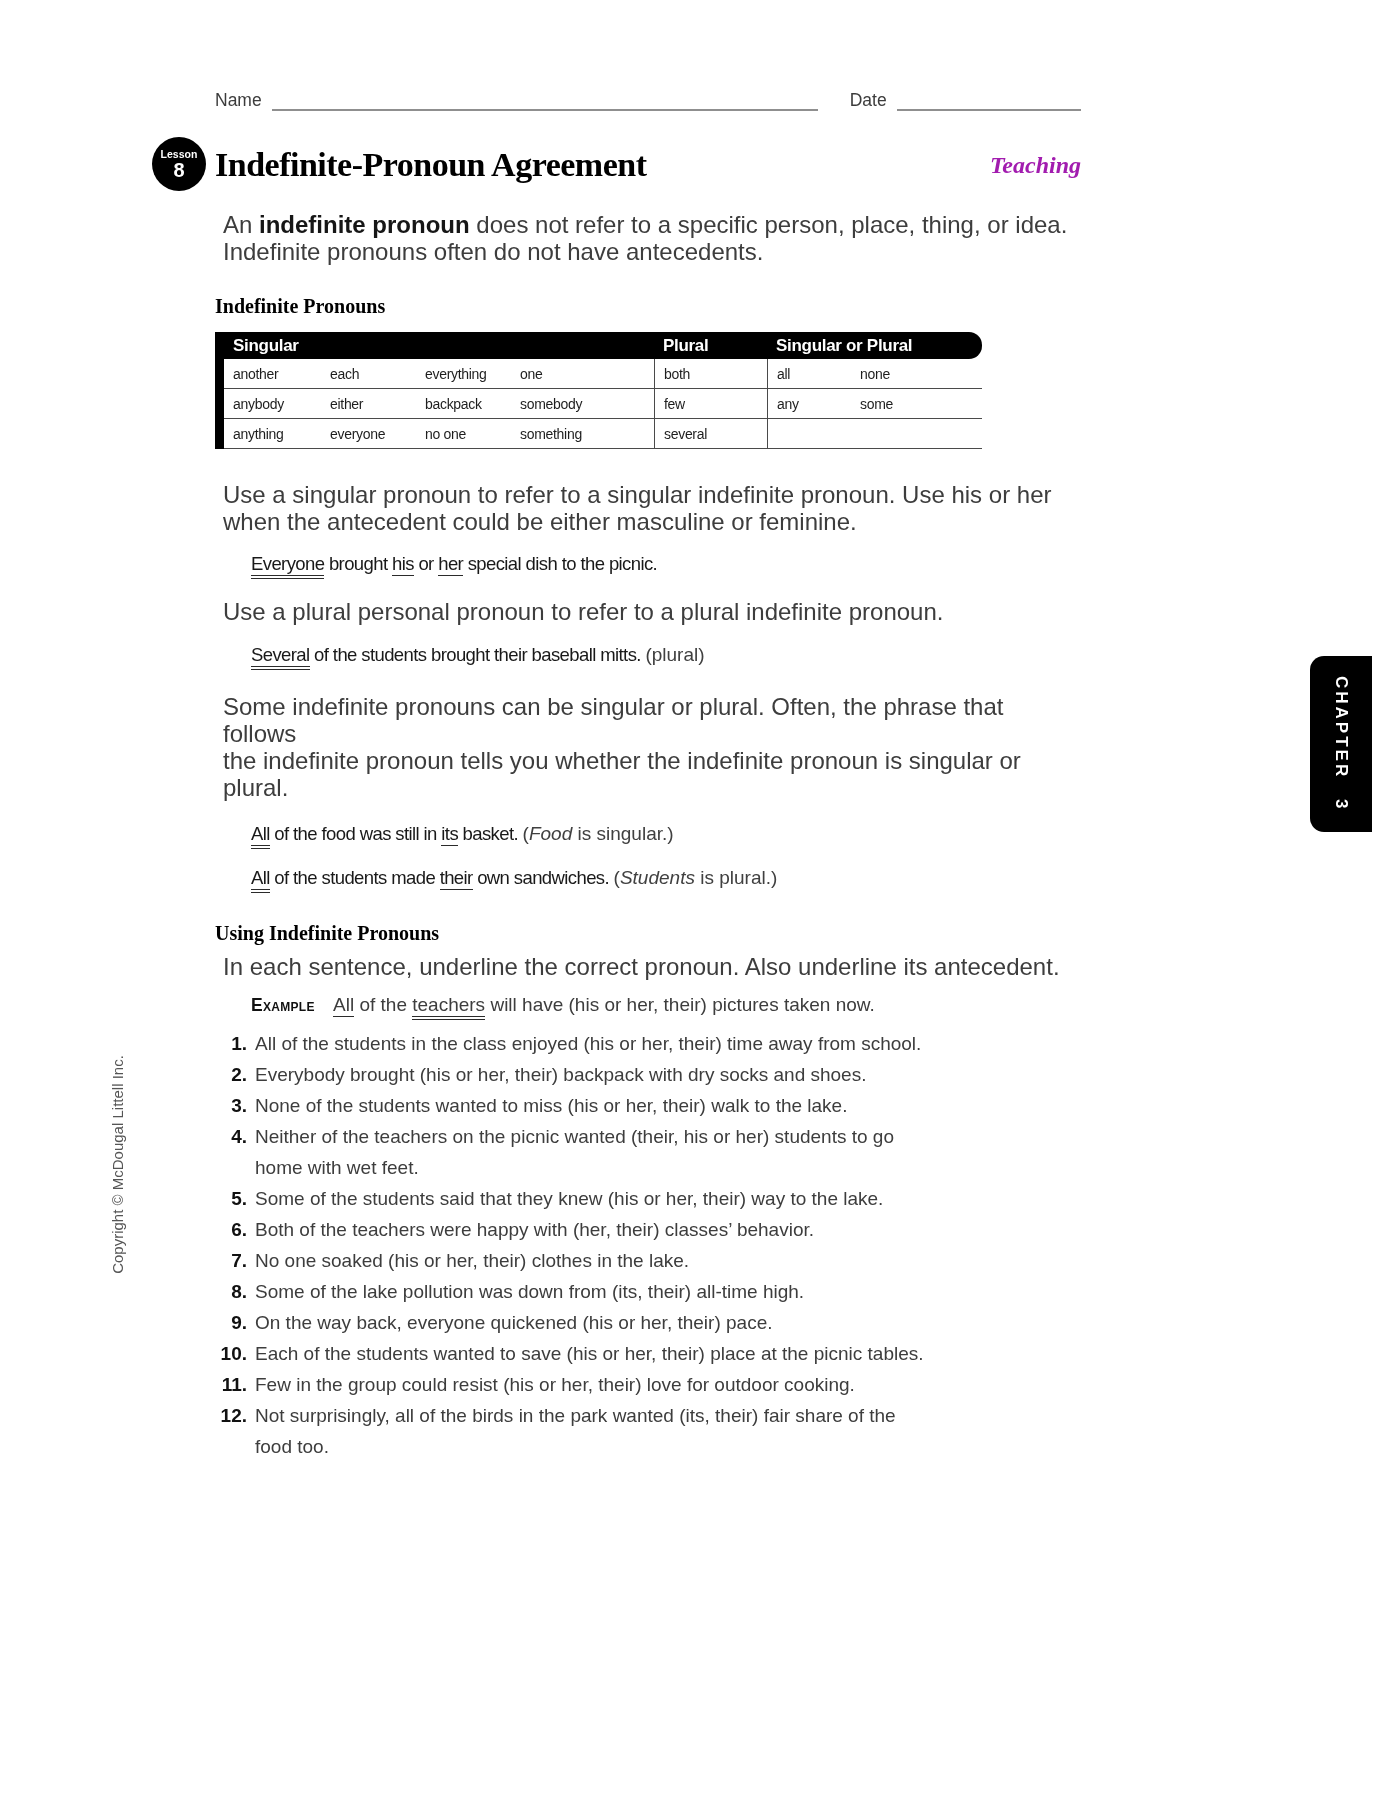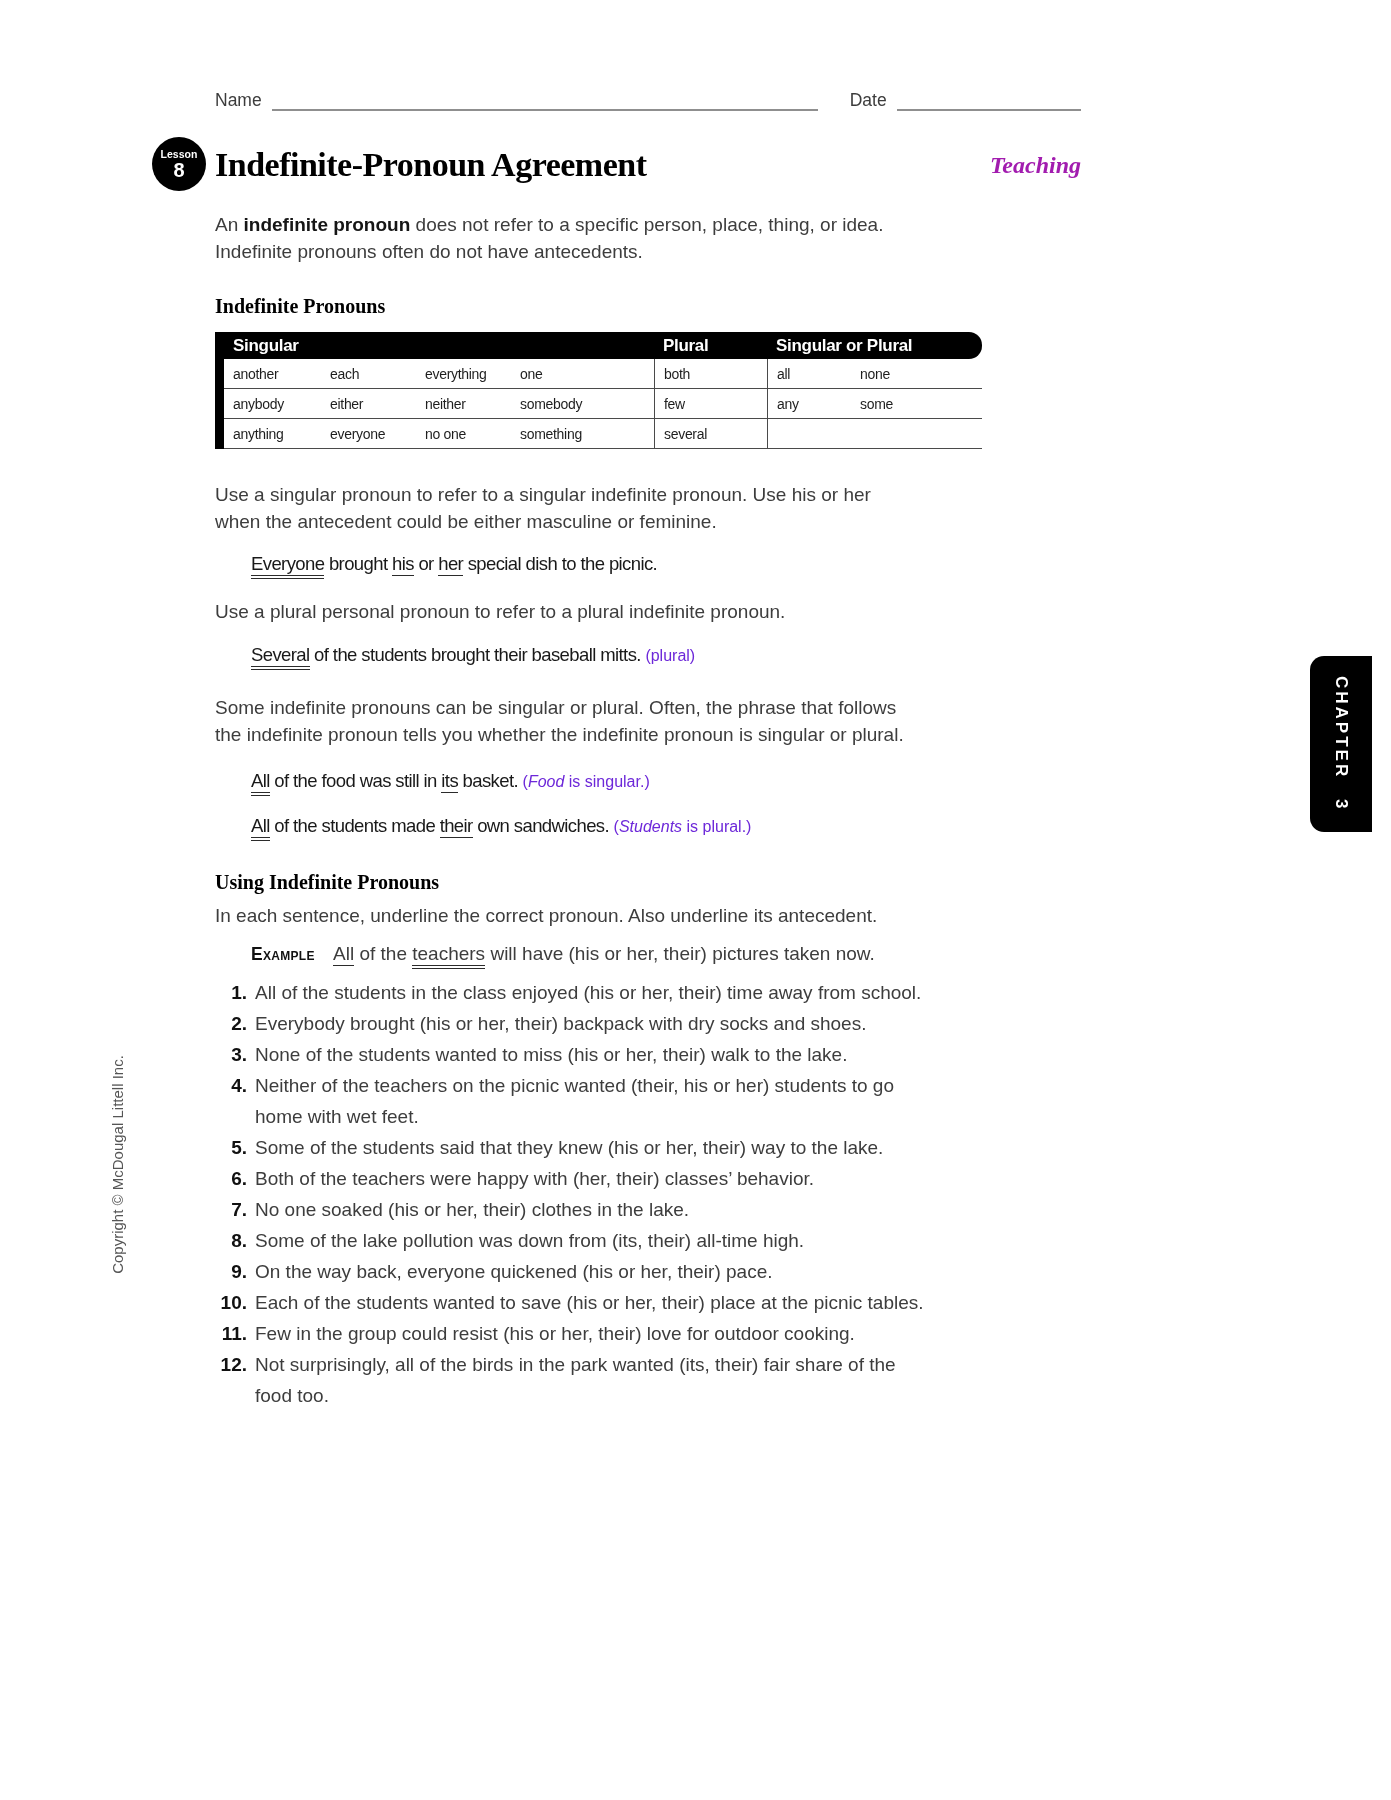--- a/index.html
+++ b/index.html
@@ -19,39 +19,39 @@
   
   .title-row { position:relative; margin-top:26px; display:flex; align-items:center; height:56px; }
   .lesson-badge { position:absolute; left:-63px; top:0px; width:54px; height:54px; border-radius:50%;
     background:#000000; color:#fff; display:flex; flex-direction:column; align-items:center; justify-content:center; font-weight:bold; }
   .lesson-label { font-size:10.5px; line-height:12px; }
   .lesson-number { font-size:20px; line-height:20px; }
   h1 { font-family:"Liberation Serif", serif; font-size:34px; margin:0; color:#000; letter-spacing:-0.5px; font-weight:bold; }
   .teaching { margin-left:auto; font-family:"Liberation Serif", serif; font-style:italic; font-weight:bold; font-size:24px; color:#a21caf; }
 
   
-  .body { font-size:19px; line-height:27px; color:#3d3d3d; margin:0; }
+  .body { font-size:24px; line-height:27px; color:#3d3d3d; margin:8px; }
   .pre { white-space:pre-line; }
   .b { font-weight:bold; color:#161616; }
   .it { font-style:italic; }
   h2 { font-family:"Liberation Serif", serif; font-size:20px; margin:0; color:#000; font-weight:bold; }
 
   
   .ptable { margin-top:14px; width:767px; border-left:9px solid #000; box-sizing:border-box; }
   .pt-header { display:grid; grid-template-columns:430px 113px 215px; background:#000; color:#fff; height:27px;
     align-items:center; border-radius:0 13px 13px 0; font-weight:bold; font-size:17px; letter-spacing:-0.3px; }
   .pt-header .hcell { padding-left:9px; }
   .pt-row { display:grid; grid-template-columns:97px 95px 95px 143px 113px 84px 131px; height:29px;
     font-size:14px; letter-spacing:-0.3px; color:#1e1e1e; border-bottom:1px solid #4a4a4a; }
   .pt-row .cell { padding-left:9px; height:100%; display:flex; align-items:center; box-sizing:border-box; }
   .pt-row .vline { border-left:1px solid #4a4a4a; }
 
   
   .example { margin:16px 0 0 36px; font-size:18.5px; letter-spacing:-0.6px; color:#191919; line-height:25px; }
-  .example .reg { letter-spacing:0; color:#6d28d9; font-size:16px; }
+  .example .reg { letter-spacing:0; color:#404040; font-size:19px; }
   .u1 { border-bottom:1.5px solid #2b2b2b; padding-bottom:0.5px; }
   .u2 { border-bottom:4px double #2b2b2b; padding-bottom:0.5px; }
 
   .ex-line { margin:14px 0 0 36px; font-size:19px; color:#3d3d3d; }
   .ex-label { font-variant:small-caps; font-weight:bold; color:#111; font-size:17.5px; margin-right:14px; letter-spacing:0.3px; }
 
   
   .items { margin:12px 0 0 0; padding:0; list-style:none; }
   .item { position:relative; padding-left:40px; font-size:19px; line-height:31px; color:#3d3d3d; white-space:pre-line; }
   .item .num { position:absolute; left:0; top:0; width:32px; text-align:right; font-weight:bold; color:#111; white-space:normal; }
@@ -119,21 +119,21 @@
             <span class="cell">each</span>
             <span class="cell">everything</span>
             <span class="cell">one</span>
             <span class="cell vline">both</span>
             <span class="cell vline">all</span>
             <span class="cell">none</span>
           </div>
           <div class="pt-row">
             <span class="cell">anybody</span>
             <span class="cell">either</span>
-            <span class="cell">neither</span>
+            <span class="cell">backpack</span>
             <span class="cell">somebody</span>
             <span class="cell vline">few</span>
             <span class="cell vline">any</span>
             <span class="cell">some</span>
           </div>
           <div class="pt-row">
             <span class="cell">anything</span>
             <span class="cell">everyone</span>
             <span class="cell">no one</span>
             <span class="cell">something</span>

